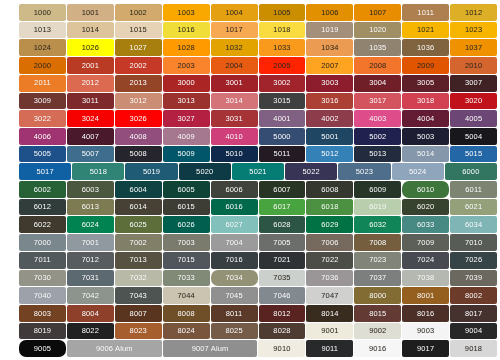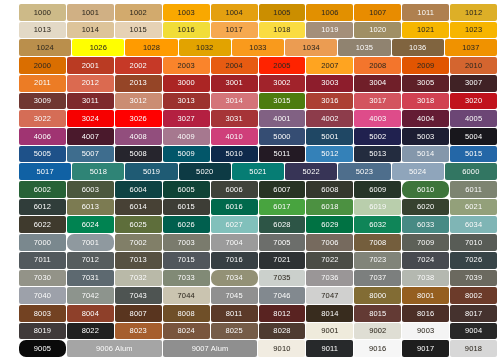--- a/index.html
+++ b/index.html
@@ -122,20 +122,23 @@
         <span>1023</span>
       </div>
     </div>
     <div class="ral-row">
       <div class="ral-swatch dark-text" style="background: rgb(186, 143, 76);">
         <span>1024</span>
       </div>
       <div class="ral-swatch dark-text" style="background: rgb(255, 255, 0);">
         <span>1026</span>
       </div>
+      <div class="ral-swatch light-text" style="background: rgb(167, 127, 14);">
+        <span>1027</span>
+      </div>
       <div class="ral-swatch dark-text" style="background: rgb(255, 155, 0);">
         <span>1028</span>
       </div>
       <div class="ral-swatch dark-text" style="background: rgb(226, 163, 0);">
         <span>1032</span>
       </div>
       <div class="ral-swatch dark-text" style="background: rgb(249, 154, 28);">
         <span>1033</span>
       </div>
       <div class="ral-swatch dark-text" style="background: rgb(235, 156, 82);">
@@ -224,21 +227,21 @@
       </div>
       <div class="ral-swatch light-text" style="background: rgb(203, 141, 115);">
         <span>3012</span>
       </div>
       <div class="ral-swatch light-text" style="background: rgb(156, 50, 46);">
         <span>3013</span>
       </div>
       <div class="ral-swatch light-text" style="background: rgb(212, 116, 121);">
         <span>3014</span>
       </div>
-      <div class="ral-swatch light-text" style="background: #4d7c0f;">
+      <div class="ral-swatch light-text" style="background: #404040;">
         <span>3015</span>
       </div>
       <div class="ral-swatch light-text" style="background: rgb(172, 64, 52);">
         <span>3016</span>
       </div>
       <div class="ral-swatch light-text" style="background: rgb(211, 84, 95);">
         <span>3017</span>
       </div>
       <div class="ral-swatch light-text" style="background: rgb(209, 65, 82);">
         <span>3018</span>
@@ -465,21 +468,21 @@
         <span>6033</span>
       </div>
       <div class="ral-swatch light-text" style="background: rgb(127, 181, 181);">
         <span>6034</span>
       </div>
     </div>
     <div class="ral-row">
       <div class="ral-swatch light-text" style="background: rgb(122, 136, 142);">
         <span>7000</span>
       </div>
-      <div class="ral-swatch light-text" style="background: rgb(143, 153, 159); border-radius: 7px;">
+      <div class="ral-swatch light-text" style="background: rgb(143, 153, 159);">
         <span>7001</span>
       </div>
       <div class="ral-swatch light-text" style="background: rgb(129, 127, 104);">
         <span>7002</span>
       </div>
       <div class="ral-swatch light-text" style="background: rgb(122, 123, 109);">
         <span>7003</span>
       </div>
       <div class="ral-swatch light-text" style="background: rgb(155, 155, 155);">
         <span>7004</span>

